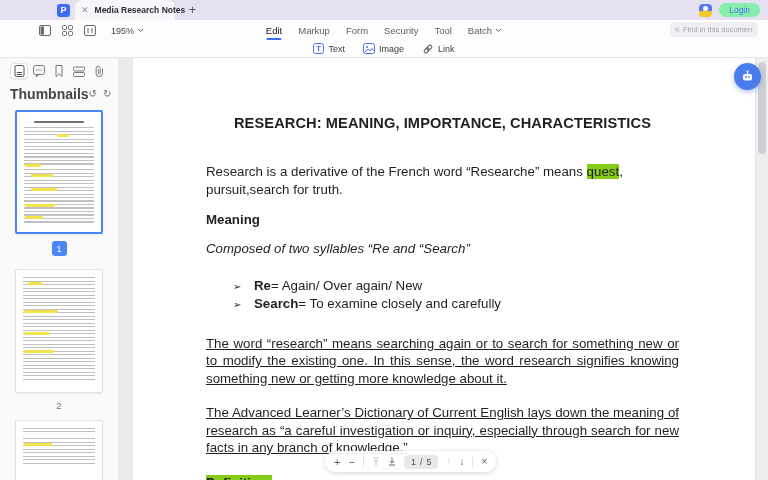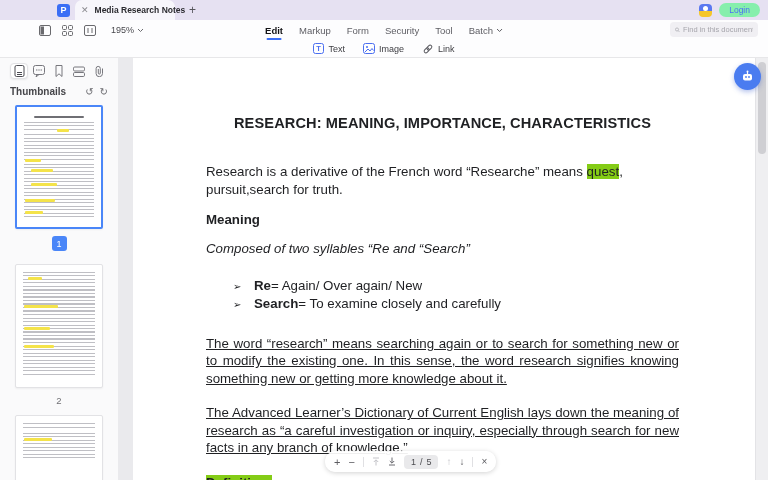--- a/index.html
+++ b/index.html
@@ -16,47 +16,47 @@
   .tab-title { font-size:8.5px; color:#2b2b30; font-weight:bold; white-space:nowrap; }
   .newtab { color:#55555a; font-size:12px; margin-left:14px; }
   .tabbar-right { position:absolute; right:8px; top:0; height:20px; display:flex; align-items:center; gap:7px; }
   .avatar { width:13px; height:13px; border-radius:4px; background:linear-gradient(180deg,#5a78f0 55%, #f5c62b 55%);
             display:flex; align-items:flex-start; justify-content:center; overflow:hidden; }
   .avatar .head { width:5px; height:5px; border-radius:50%; background:#fff; margin-top:2px; }
   .login-btn { background:#86efac; color:#4a6ff5; font-size:8.5px; border-radius:8px; padding:2px 10px; }
 
   
   .toolbar { height:20px; background:#fdfdfe; display:flex; align-items:center; position:relative; }
-  .tb-left { display:flex; align-items:center; gap:11px; margin-left:10px;padding-left:29px; }
+  .tb-left { display:flex; align-items:flex-end; gap:11px; margin-left:10px;padding-left:29px; }
   .tb-icon svg { display:block; }
   .zoom-ctl { display:flex; align-items:center; gap:3px; font-size:9px; color:#48484d; margin-left:4px; }
   .menu { position:absolute; left:50%; transform:translateX(-50%); display:flex; align-items:center; gap:16px; }
   .menu-item { font-size:9.5px; color:#5e5e64; position:relative; padding:3px 0; display:flex; align-items:center; gap:3px; }
-  .menu-item.active { color:#141417; font-weight:bold; }
+  .menu-item.active { color:#141417; font-weight:normal; }
   .menu-item.active .underline { position:absolute; bottom:-1px; left:50%; transform:translateX(-50%);
                                  width:15px; height:2px; background:#3b6ef5; border-radius:1px; }
   .search-box { position:absolute; right:10px; top:2px; width:88px; height:15px; background:#f0eff3;
                 border-radius:4px; display:flex; align-items:center; padding:0 5px; gap:3px; }
   .search-box input { border:none; outline:none; background:transparent; width:70px; font-size:7.5px;
                       color:#55555a; font-family:"Liberation Sans",sans-serif; }
   .search-box input::placeholder { color:#a6a5ac; }
 
   
   .subtoolbar { height:18px; background:#fdfdfe; border-bottom:1px solid #e7e7e9;
                 display:flex; align-items:center; justify-content:center; gap:18px; }
   .tool-btn { display:flex; align-items:center; gap:4px; font-size:9px; color:#3c3c41; }
 
   
   .main { display:flex; height:422px; }
   .sidebar { width:118px; background:#fafafb; display:flex; flex-direction:column; }
   .panel-icons { display:flex; align-items:center; justify-content:space-between; padding:5px 10px 3px; }
   .p-icon { width:18px; height:16px; display:flex; align-items:center; justify-content:center; border-radius:4px; }
   .p-icon.active { background:#fff; border:1px solid #e2e2e5; box-shadow:0 1px 2px rgba(0,0,0,.07); }
   .panel-head { display:flex; align-items:center; justify-content:space-between; padding:4px 10px 2px; }
-  .panel-title { font-size:10px; color:#454549; font-weight:bold; }
+  .panel-title { font-size:14px; color:#454549; font-weight:bold; }
   .rot-group { display:flex; gap:6px; }
   .rot { font-size:10px; color:#6b6b70; line-height:10px; }
   .thumb-list { flex:1; overflow:hidden; padding-top:6px; }
   .thumb { width:88px; height:124px; margin:0 auto; background:#fff; border:1px solid #e2e2e5;
            border-radius:2px; box-shadow:0 1px 2px rgba(0,0,0,.05); position:relative; padding:7px 7px; }
   .thumb.selected { border:2px solid #4a86f8; }
   .mini-title { height:2px; background:#6f6f74; margin:2px 10px 4px; border-radius:1px; }
   .mini-lines { height:14px; background:repeating-linear-gradient(#bfbfc4 0 1px, transparent 1px 3.5px); margin-bottom:4px; }
   .mini-lines.tall { height:26px; }
   .mini-lines.full { height:100px; }

